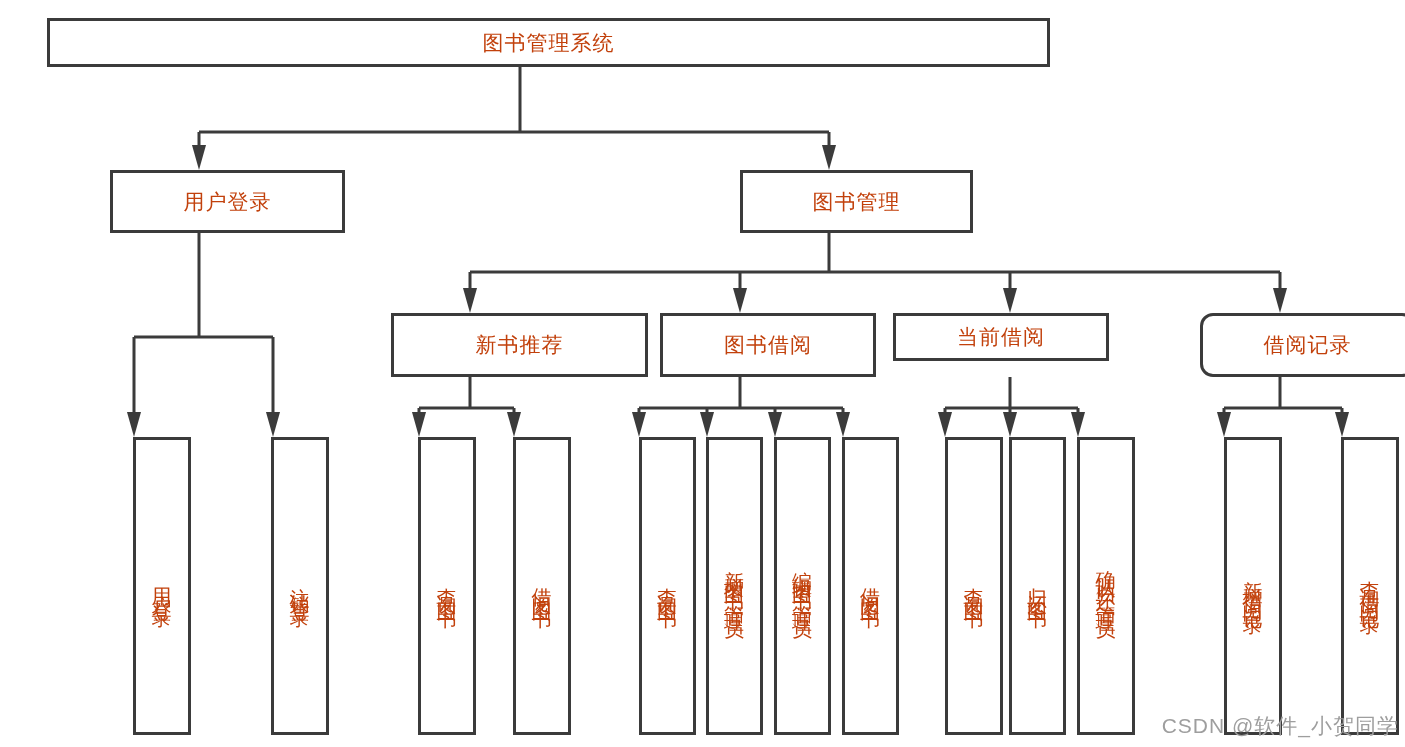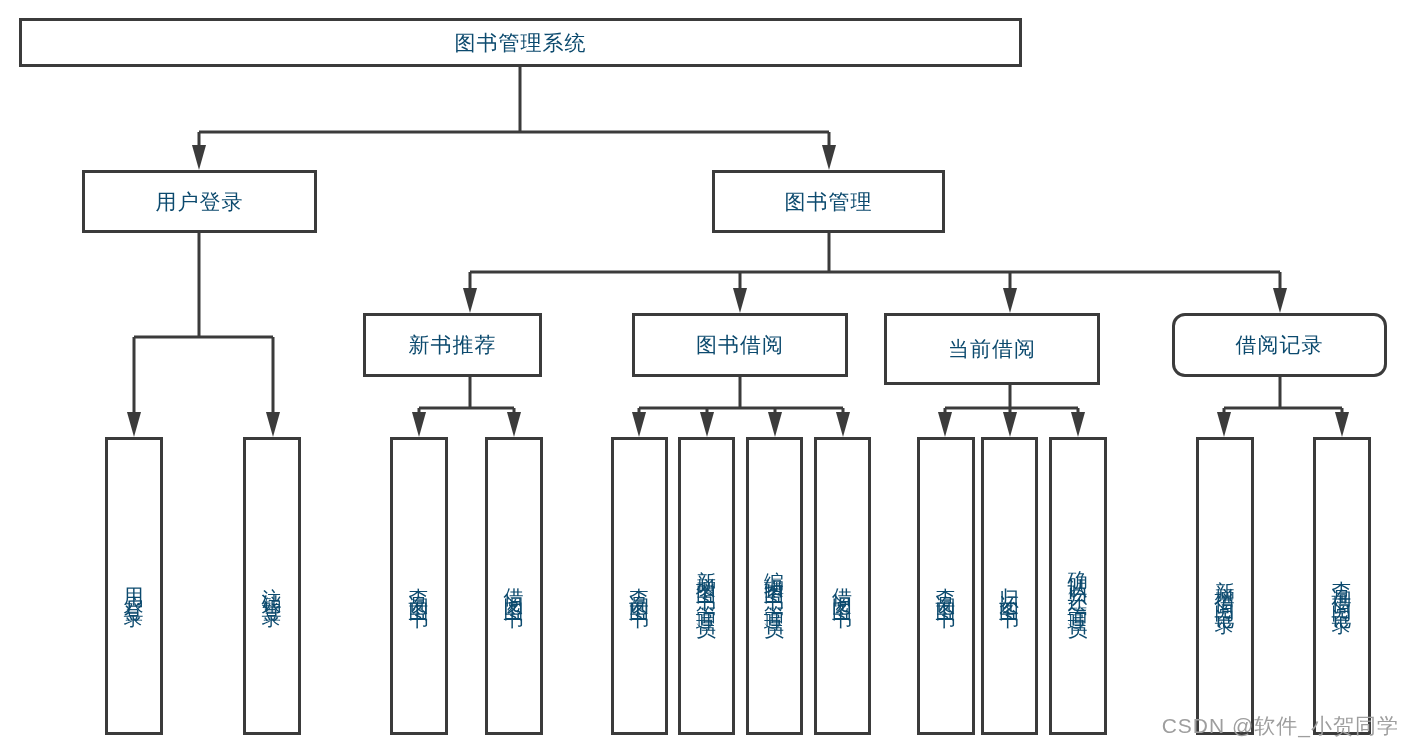--- a/index.html
+++ b/index.html
@@ -17,21 +17,22 @@
     width: 1405px; height: 747px;
   }
   .node {
     position: absolute;
     box-sizing: border-box;
     background: #ffffff;
     border: 3px solid #3b3b3b;
     display: flex;
     align-items: center;
     justify-content: center;
-    color: #0c4a6e;
+    color: #c2410c;
+    margin-left: 28px;
   }
   .node.h span {
     font-size: 21px;
     letter-spacing: 1px;
     white-space: nowrap;
   }
   .node.v span {
     writing-mode: vertical-rl;
     text-orientation: mixed;
     font-size: 20px;
@@ -123,27 +124,27 @@
     <span>图书管理系统</span>
   </div>
 
   <div class="node h" style="left:82px; top:170px; width:235px; height:63px;">
     <span>用户登录</span>
   </div>
   <div class="node h" style="left:712px; top:170px; width:233px; height:63px;">
     <span>图书管理</span>
   </div>
 
-  <div class="node h" style="left:363px; top:313px; width:179px; height:64px;">
+  <div class="node h" style="left:363px; top:313px; width:257px; height:64px;">
     <span>新书推荐</span>
   </div>
   <div class="node h" style="left:632px; top:313px; width:216px; height:64px;">
     <span>图书借阅</span>
   </div>
-  <div class="node h" style="left:884px; top:313px; width:216px; height:72px;">
+  <div class="node h" style="left:865px; top:313px; width:216px; height:48px;">
     <span>当前借阅</span>
   </div>
   <div class="node h" style="left:1172px; top:313px; width:215px; height:64px;border-radius:13px;">
     <span>借阅记录</span>
   </div>
 
   <div class="node v" style="left:105px; top:437px; width:58px; height:298px;">
     <span>用户登录</span>
   </div>
   <div class="node v" style="left:243px; top:437px; width:58px; height:298px;">

